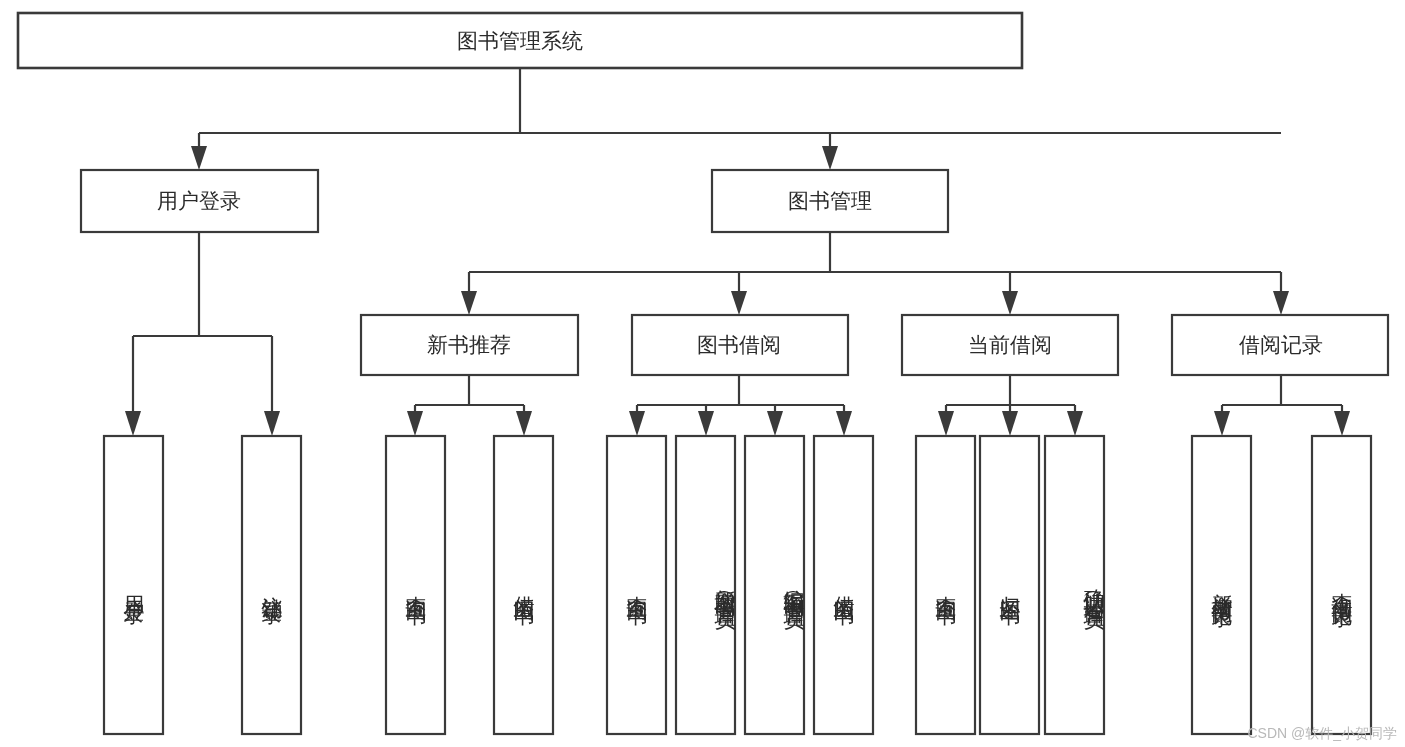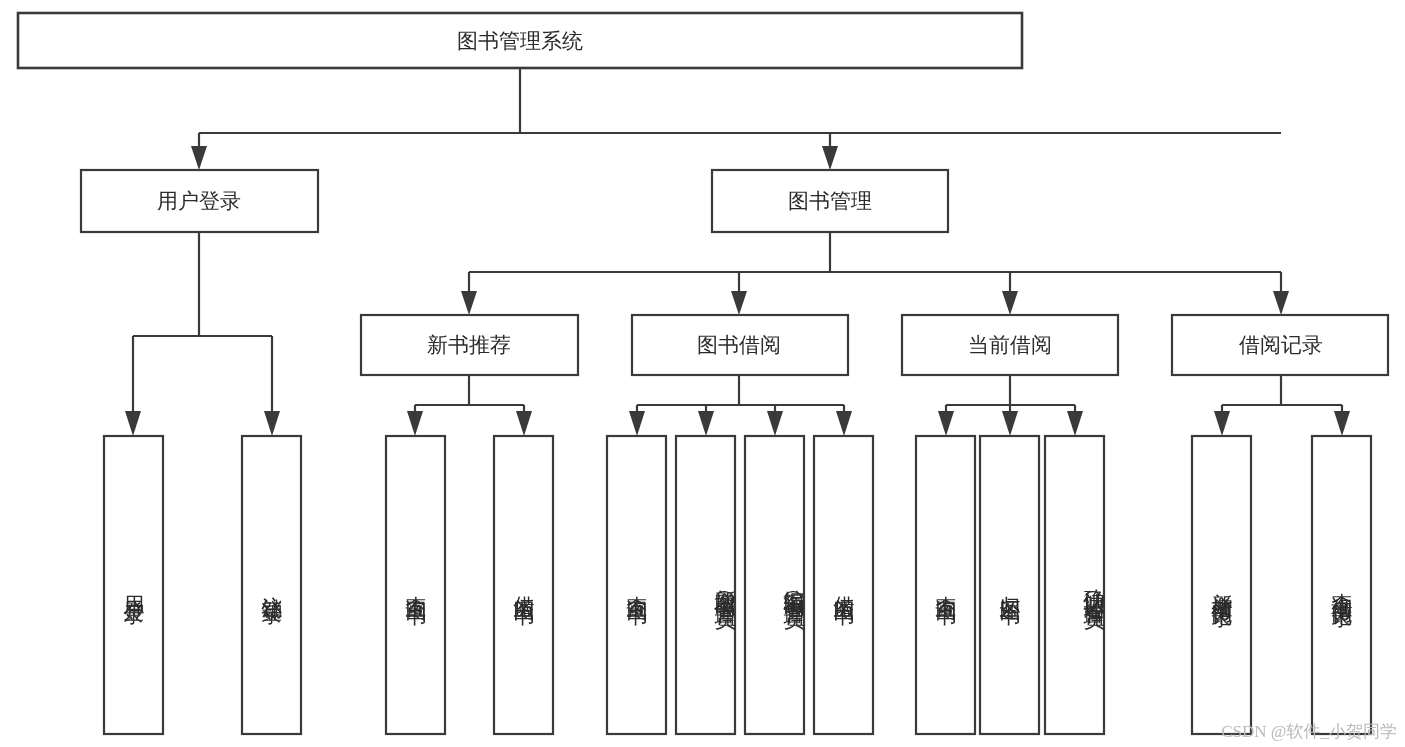--- a/index.html
+++ b/index.html
@@ -67,22 +67,22 @@
     align-items: center;
     justify-content: center;
     white-space: nowrap;
     pointer-events: none;
     user-select: none;
   }
   .watermark {
     position: absolute;
     right: 8px;
     bottom: 4px;
-    font-family: Liberation Serif, serif;
-    font-size: 17px;
+    font-family: Liberation Sans, sans-serif;
+    font-size: 14px;
     color: #b9b9b9;
     white-space: nowrap;
     user-select: none;
   }
 </style>
 </head>
 <body>
 
 <div id="diagram-root">
 

